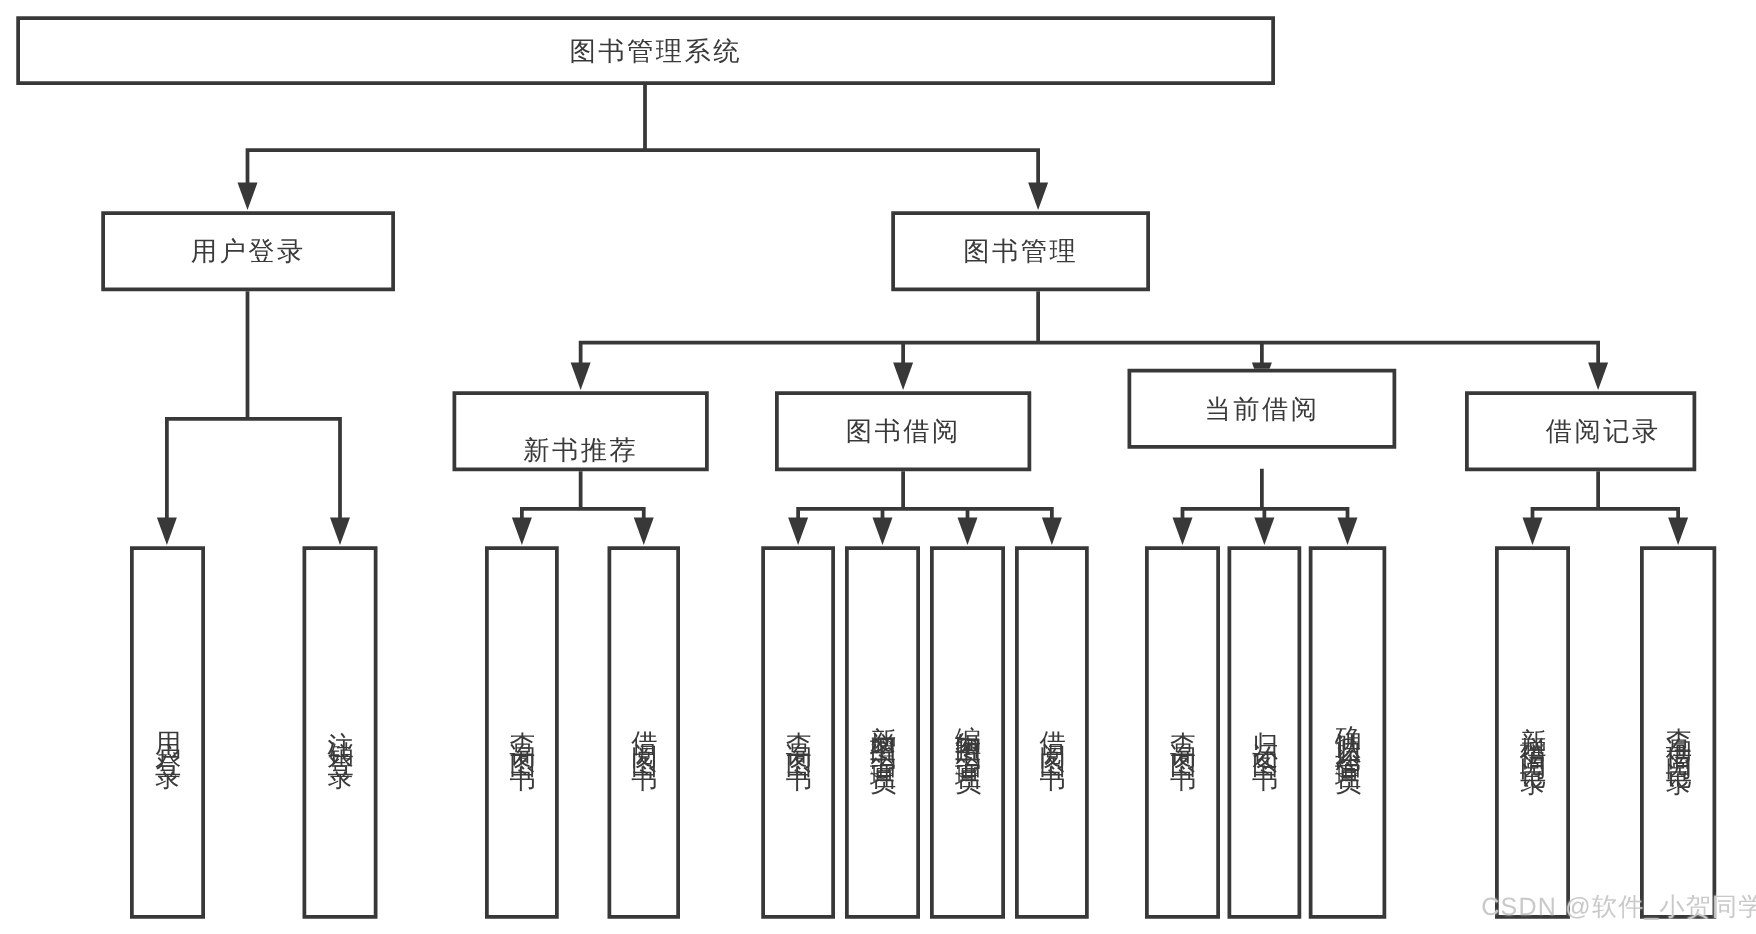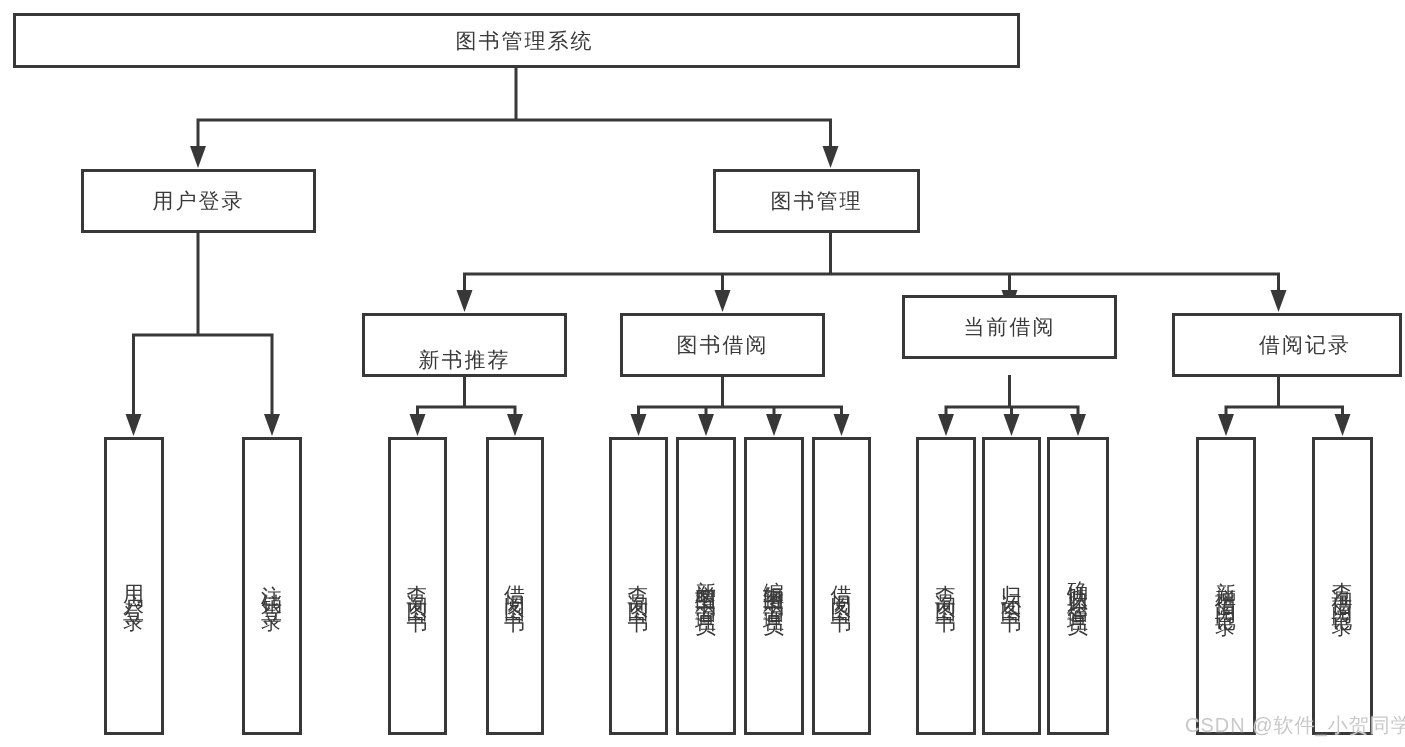--- a/index.html
+++ b/index.html
@@ -122,21 +122,21 @@
 
   <div class="box" style="left:362px; top:313px; width:205px; height:64px;align-items:flex-end;">
     <span class="h-label">新书推荐</span>
   </div>
   <div class="box" style="left:620px; top:313px; width:205px; height:64px;align-items:center;">
     <span class="h-label">图书借阅</span>
   </div>
   <div class="box" style="left:902px; top:295px; width:215px; height:64px;">
     <span class="h-label">当前借阅</span>
   </div>
-  <div class="box" style="left:1172px; top:313px; width:230px; height:64px;padding-left:36px;">
+  <div class="box" style="left:1172px; top:313px; width:185px; height:64px;padding-left:36px;">
     <span class="h-label">借阅记录</span>
   </div>
 
   <div class="box leaf" style="left:104px; top:437px; width:60px; height:298px;">
     <span class="v-label">用户登录</span>
   </div>
   <div class="box leaf" style="left:242px; top:437px; width:60px; height:298px;">
     <span class="v-label">注销登录</span>
   </div>
 

